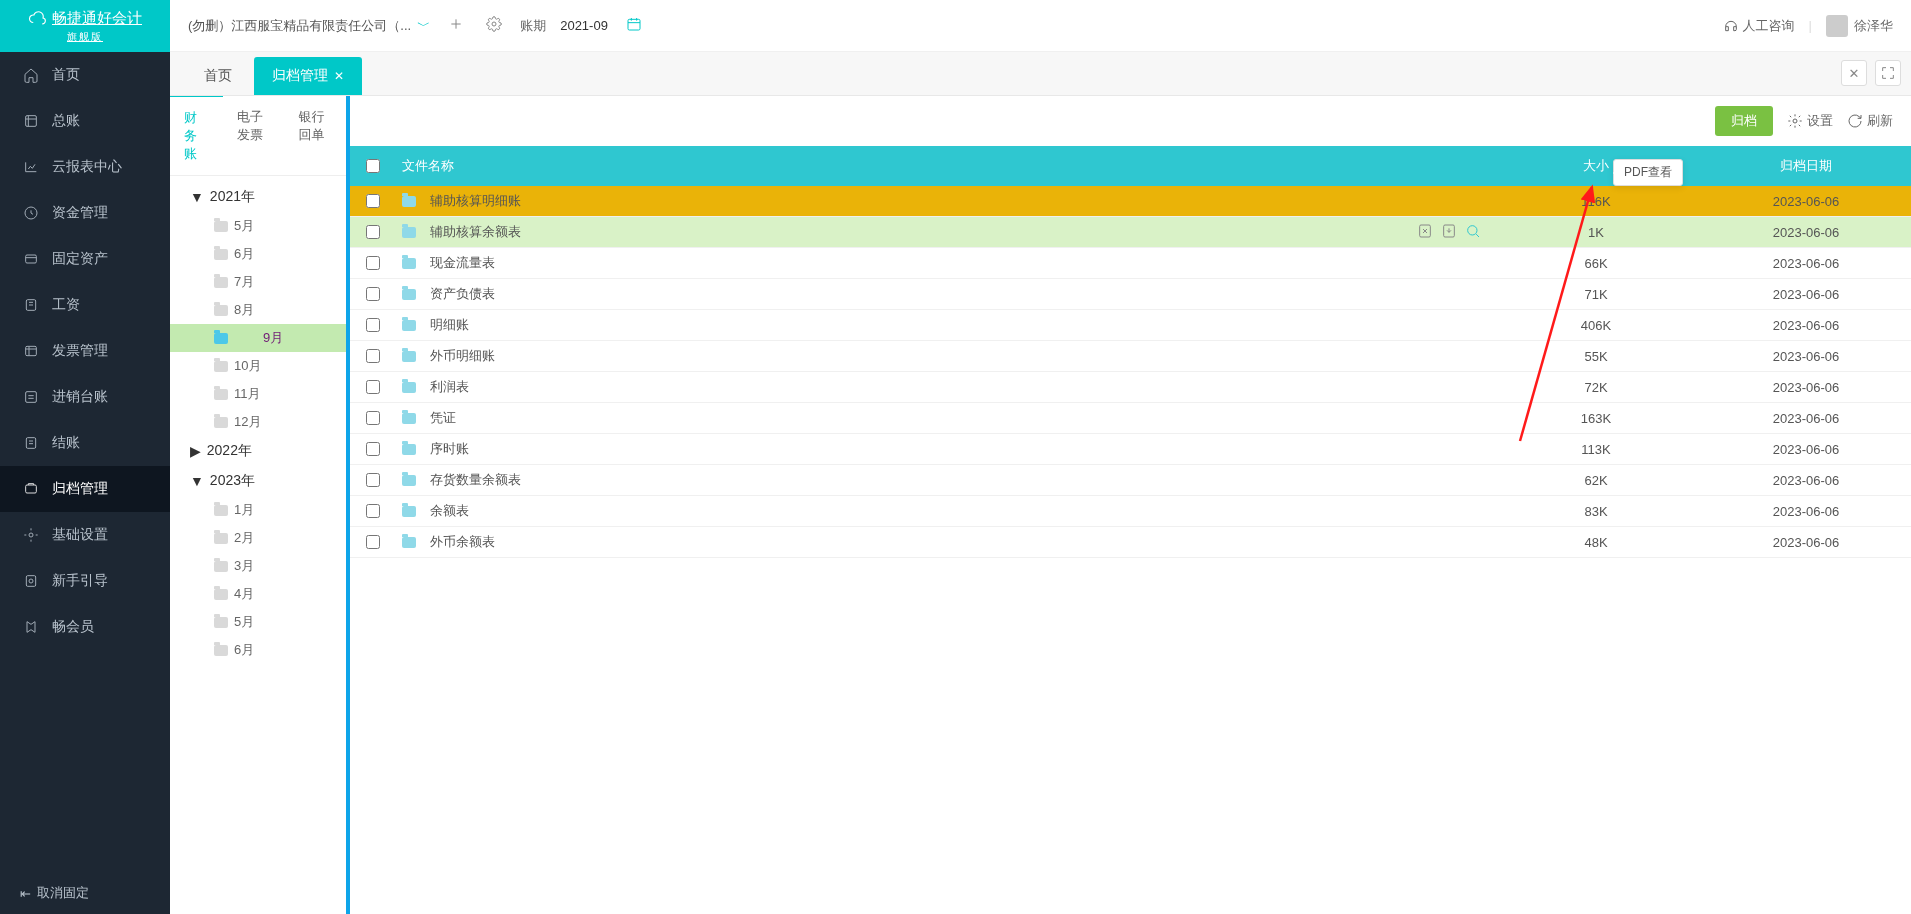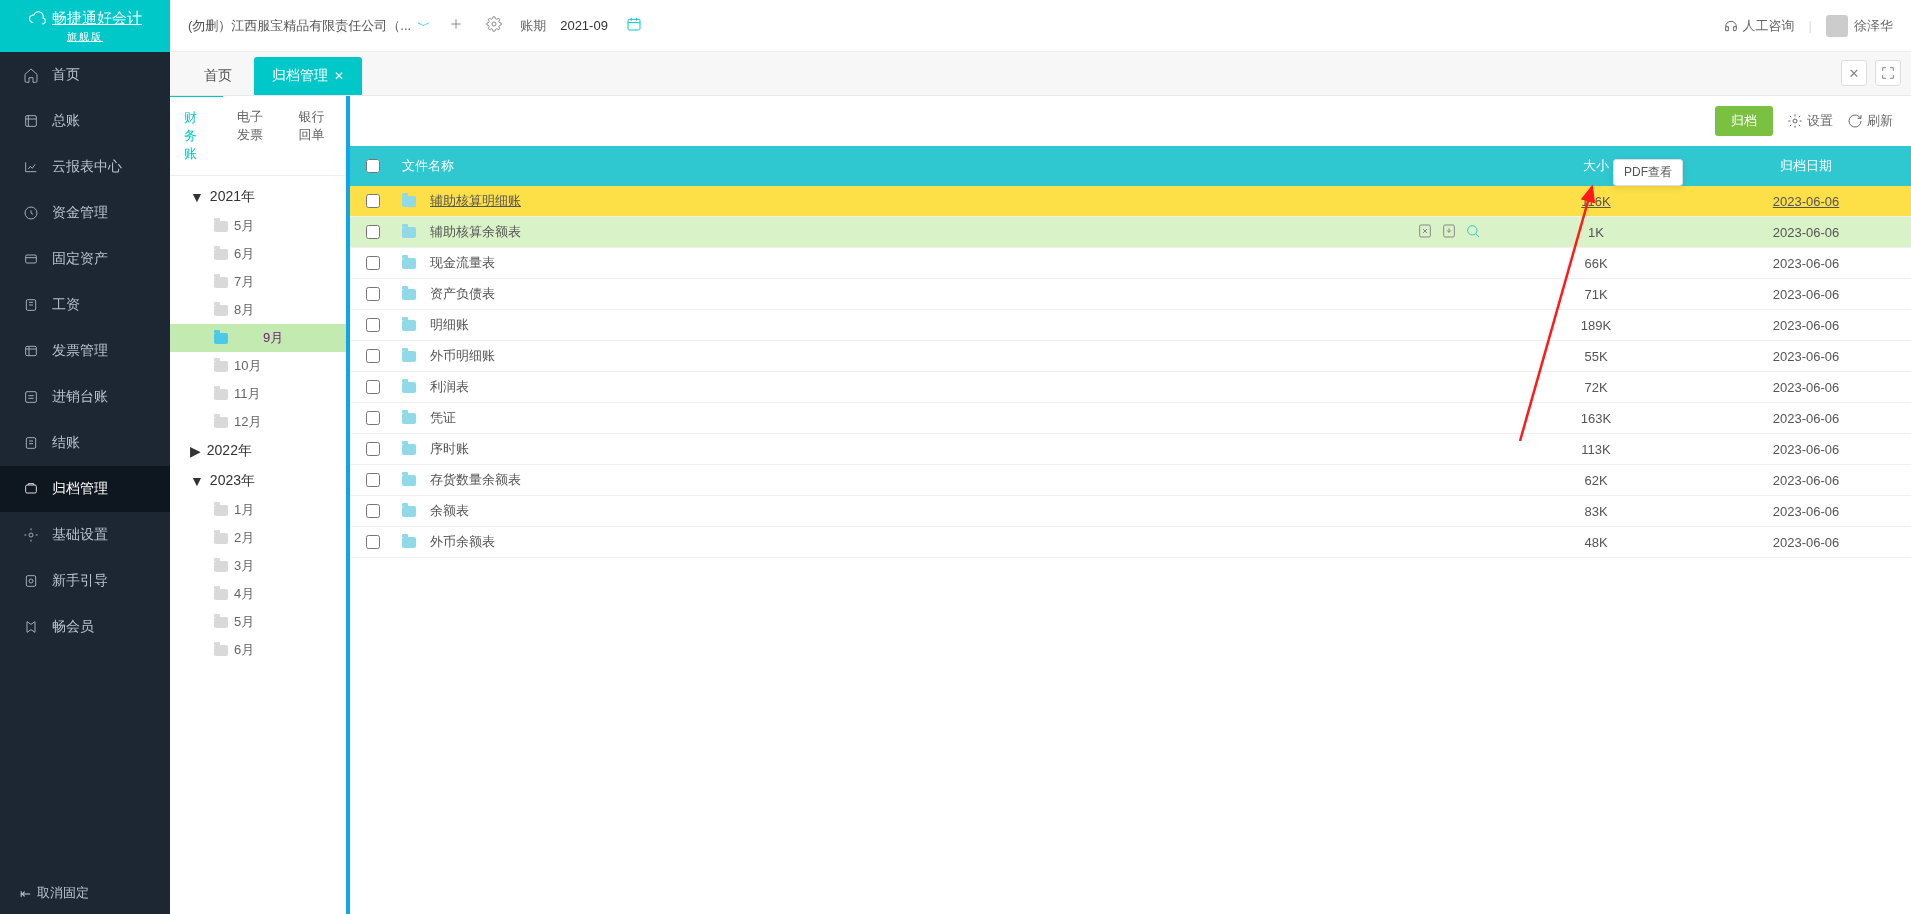--- a/index.html
+++ b/index.html
@@ -58,21 +58,21 @@
 .btn-primary { background: #7ac142; color: #fff; padding: 6px 16px; border: none; border-radius: 3px; cursor: pointer; font-size: 13px; }
 .toolbar-link { color: #666; cursor: pointer; display: flex; align-items: center; gap: 4px; font-size: 13px; }
 
 .grid { flex: 1; overflow: auto; }
 .grid-header { display: flex; background: #2fc7d0; color: #fff; font-size: 13px; height: 40px; align-items: center; }
 .col-chk { width: 46px; display: flex; justify-content: center; align-items: center; }
 .col-name { flex: 1; padding-left: 6px; display: flex; align-items: center; gap: 8px; text-align: right; }
 .col-size { width: 210px; text-align: center; }
 .col-date { width: 210px; text-align: center; }
 .grid-row { display: flex; height: 31px; align-items: center; border-bottom: 1px solid #f0f0f0; font-size: 13px; color: #555; position: relative; }
-.grid-row.hl1 { background: #fde047; text-decoration: underline; }
+.grid-row.hl1 { background: #eab308; }
 .grid-row.hl2 { background: #d9f2c7; }
 .row-icons { display: none; gap: 8px; color: #888; margin-right: 10px; }
 .grid-row.hl2 .row-icons { display: flex; }
 .row-icons .ic { cursor: pointer; }
 .row-icons .ic.active { color: #2fc7d0; }
 .file-ic { width: 14px; height: 11px; background: #8fd9e8; border-radius: 2px; display: inline-block; position: relative; margin-right: 6px; }
 .file-ic::before { content: ""; position: absolute; top: -3px; left: 0; width: 6px; height: 3px; background: #8fd9e8; border-radius: 1px 1px 0 0; }
 input[type=checkbox] { width: 14px; height: 14px; cursor: pointer; }
 
 .tooltip { position: absolute; background: #fff; border: 1px solid #ddd; padding: 4px 10px; font-size: 12px; color: #555; border-radius: 3px; box-shadow: 0 2px 6px rgba(0,0,0,.1); white-space: nowrap; }
@@ -455,21 +455,21 @@
               </div>
               <div class="grid-row">
                 <div class="col-chk">
                   <input type="checkbox" style="">
                 </div>
                 <div class="col-name">
                   <span class="file-ic"></span>
                   <span>明细账</span>
                   <div style="flex:1"></div>
                 </div>
-                <div class="col-size">189K</div>
+                <div class="col-size">406K</div>
                 <div class="col-date">2023-06-06</div>
               </div>
               <div class="grid-row">
                 <div class="col-chk">
                   <input type="checkbox" style="">
                 </div>
                 <div class="col-name">
                   <span class="file-ic"></span>
                   <span>外币明细账</span>
                   <div style="flex:1"></div>

